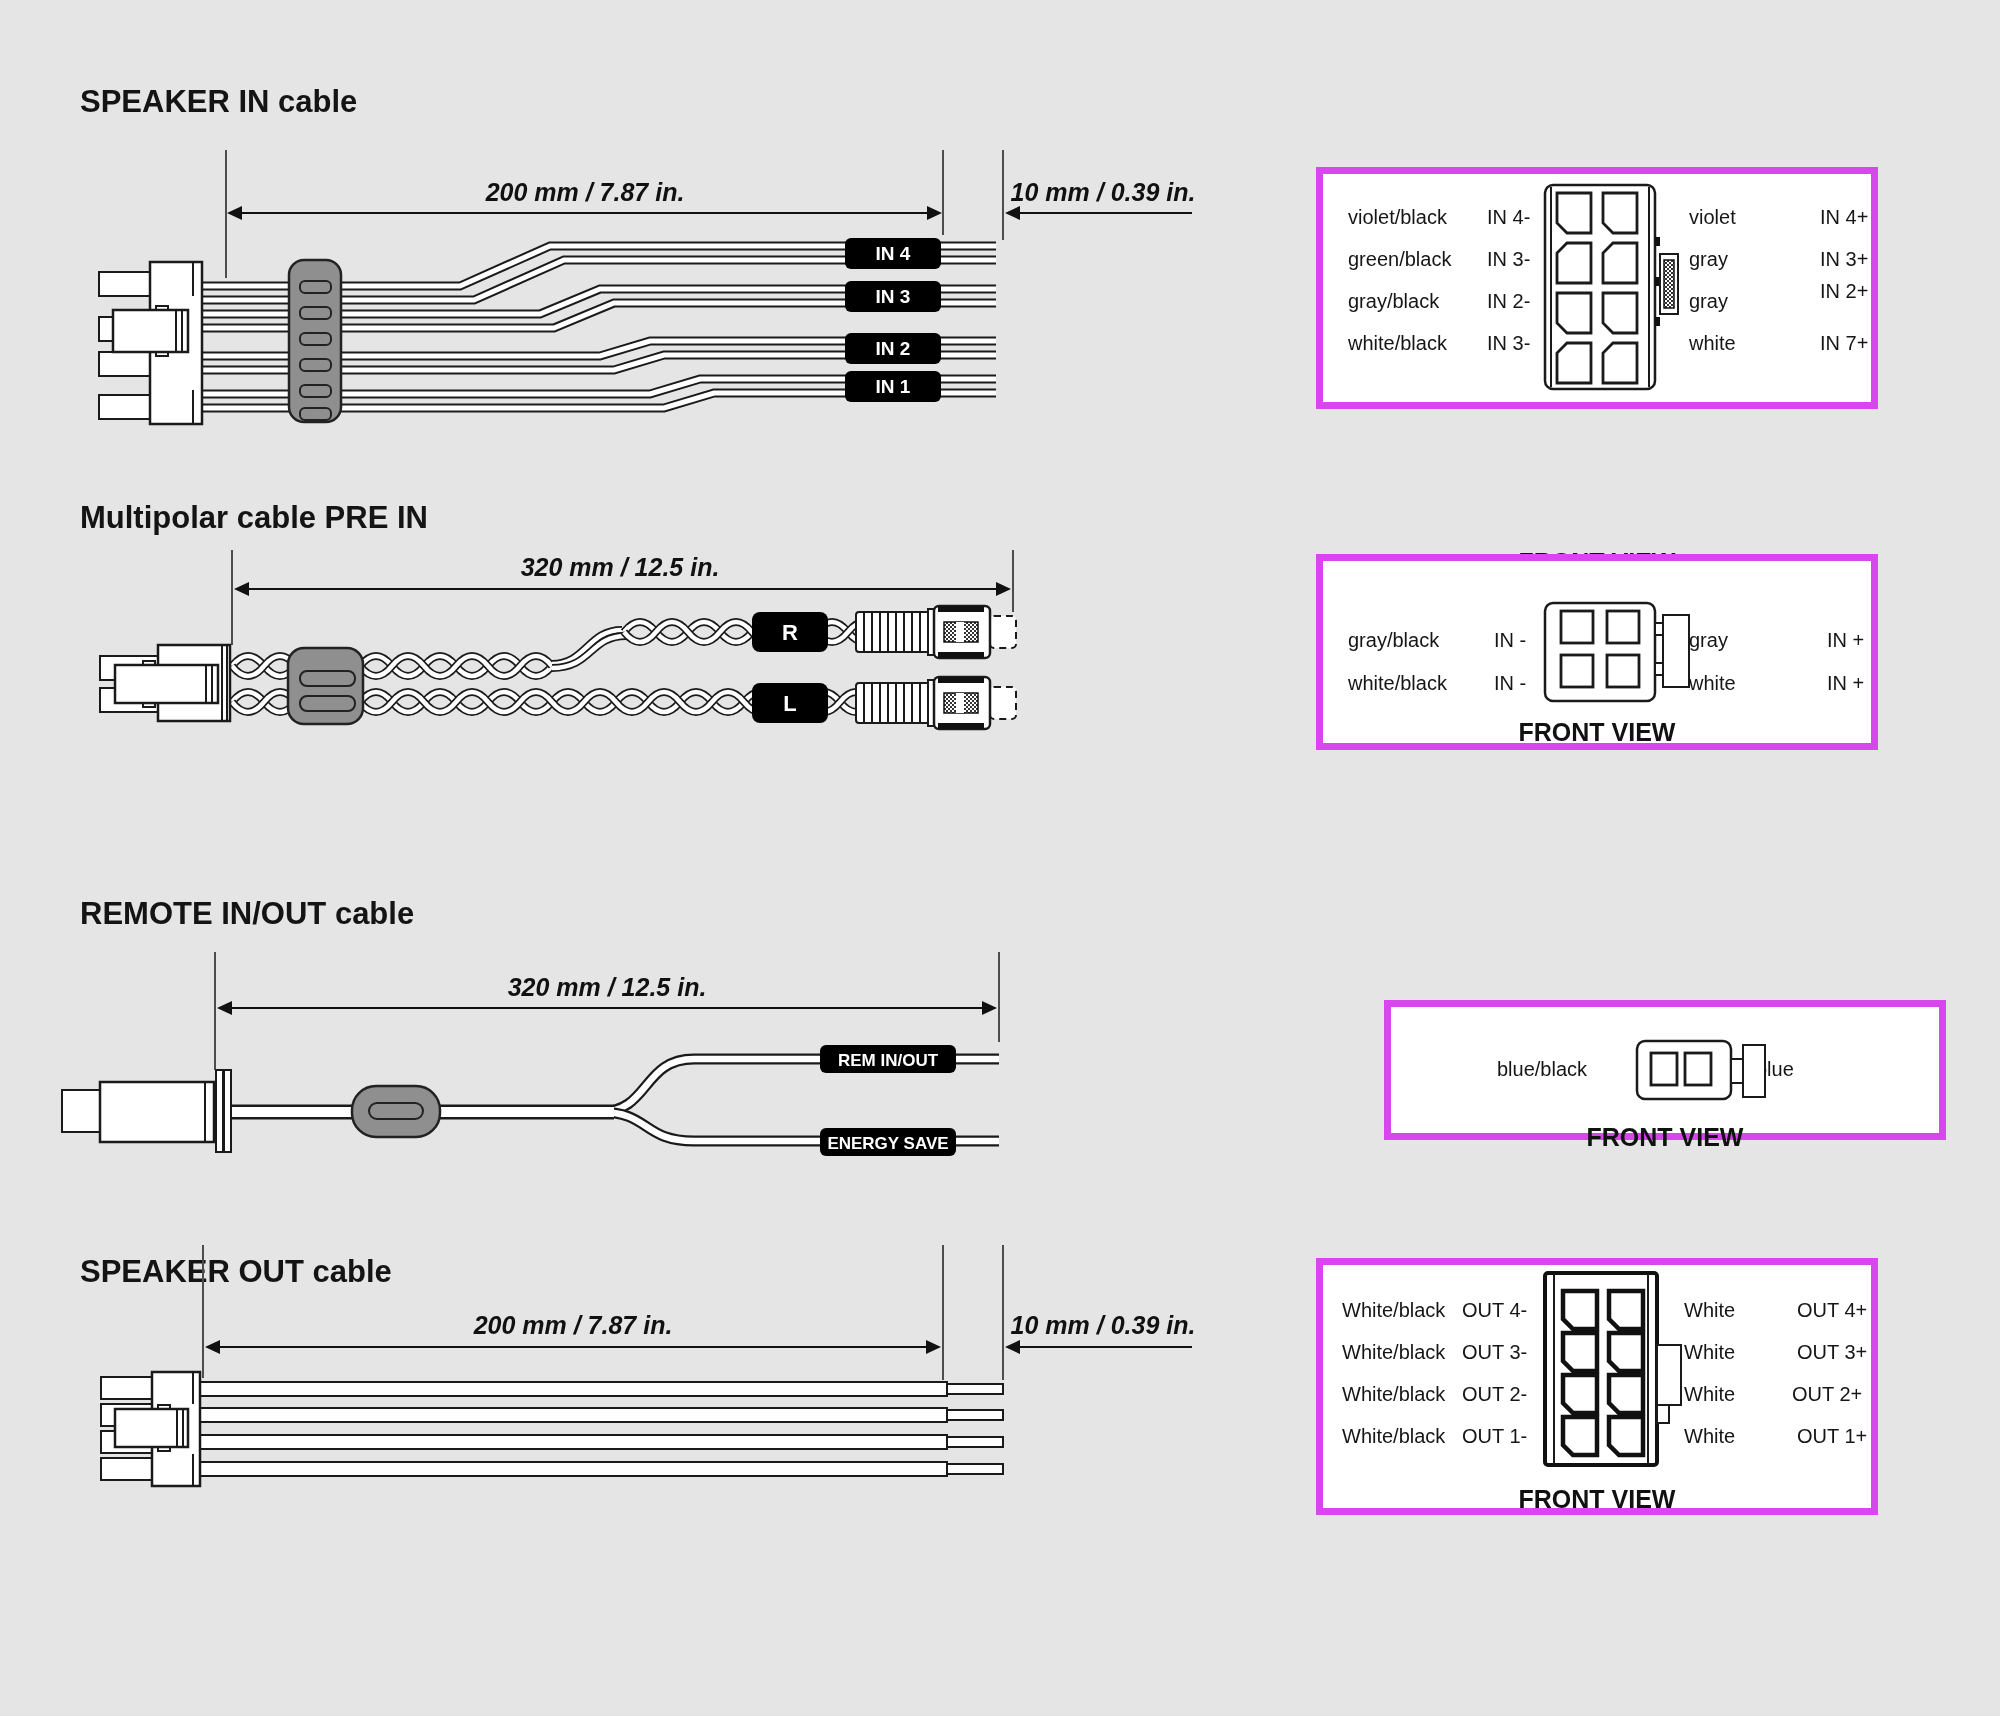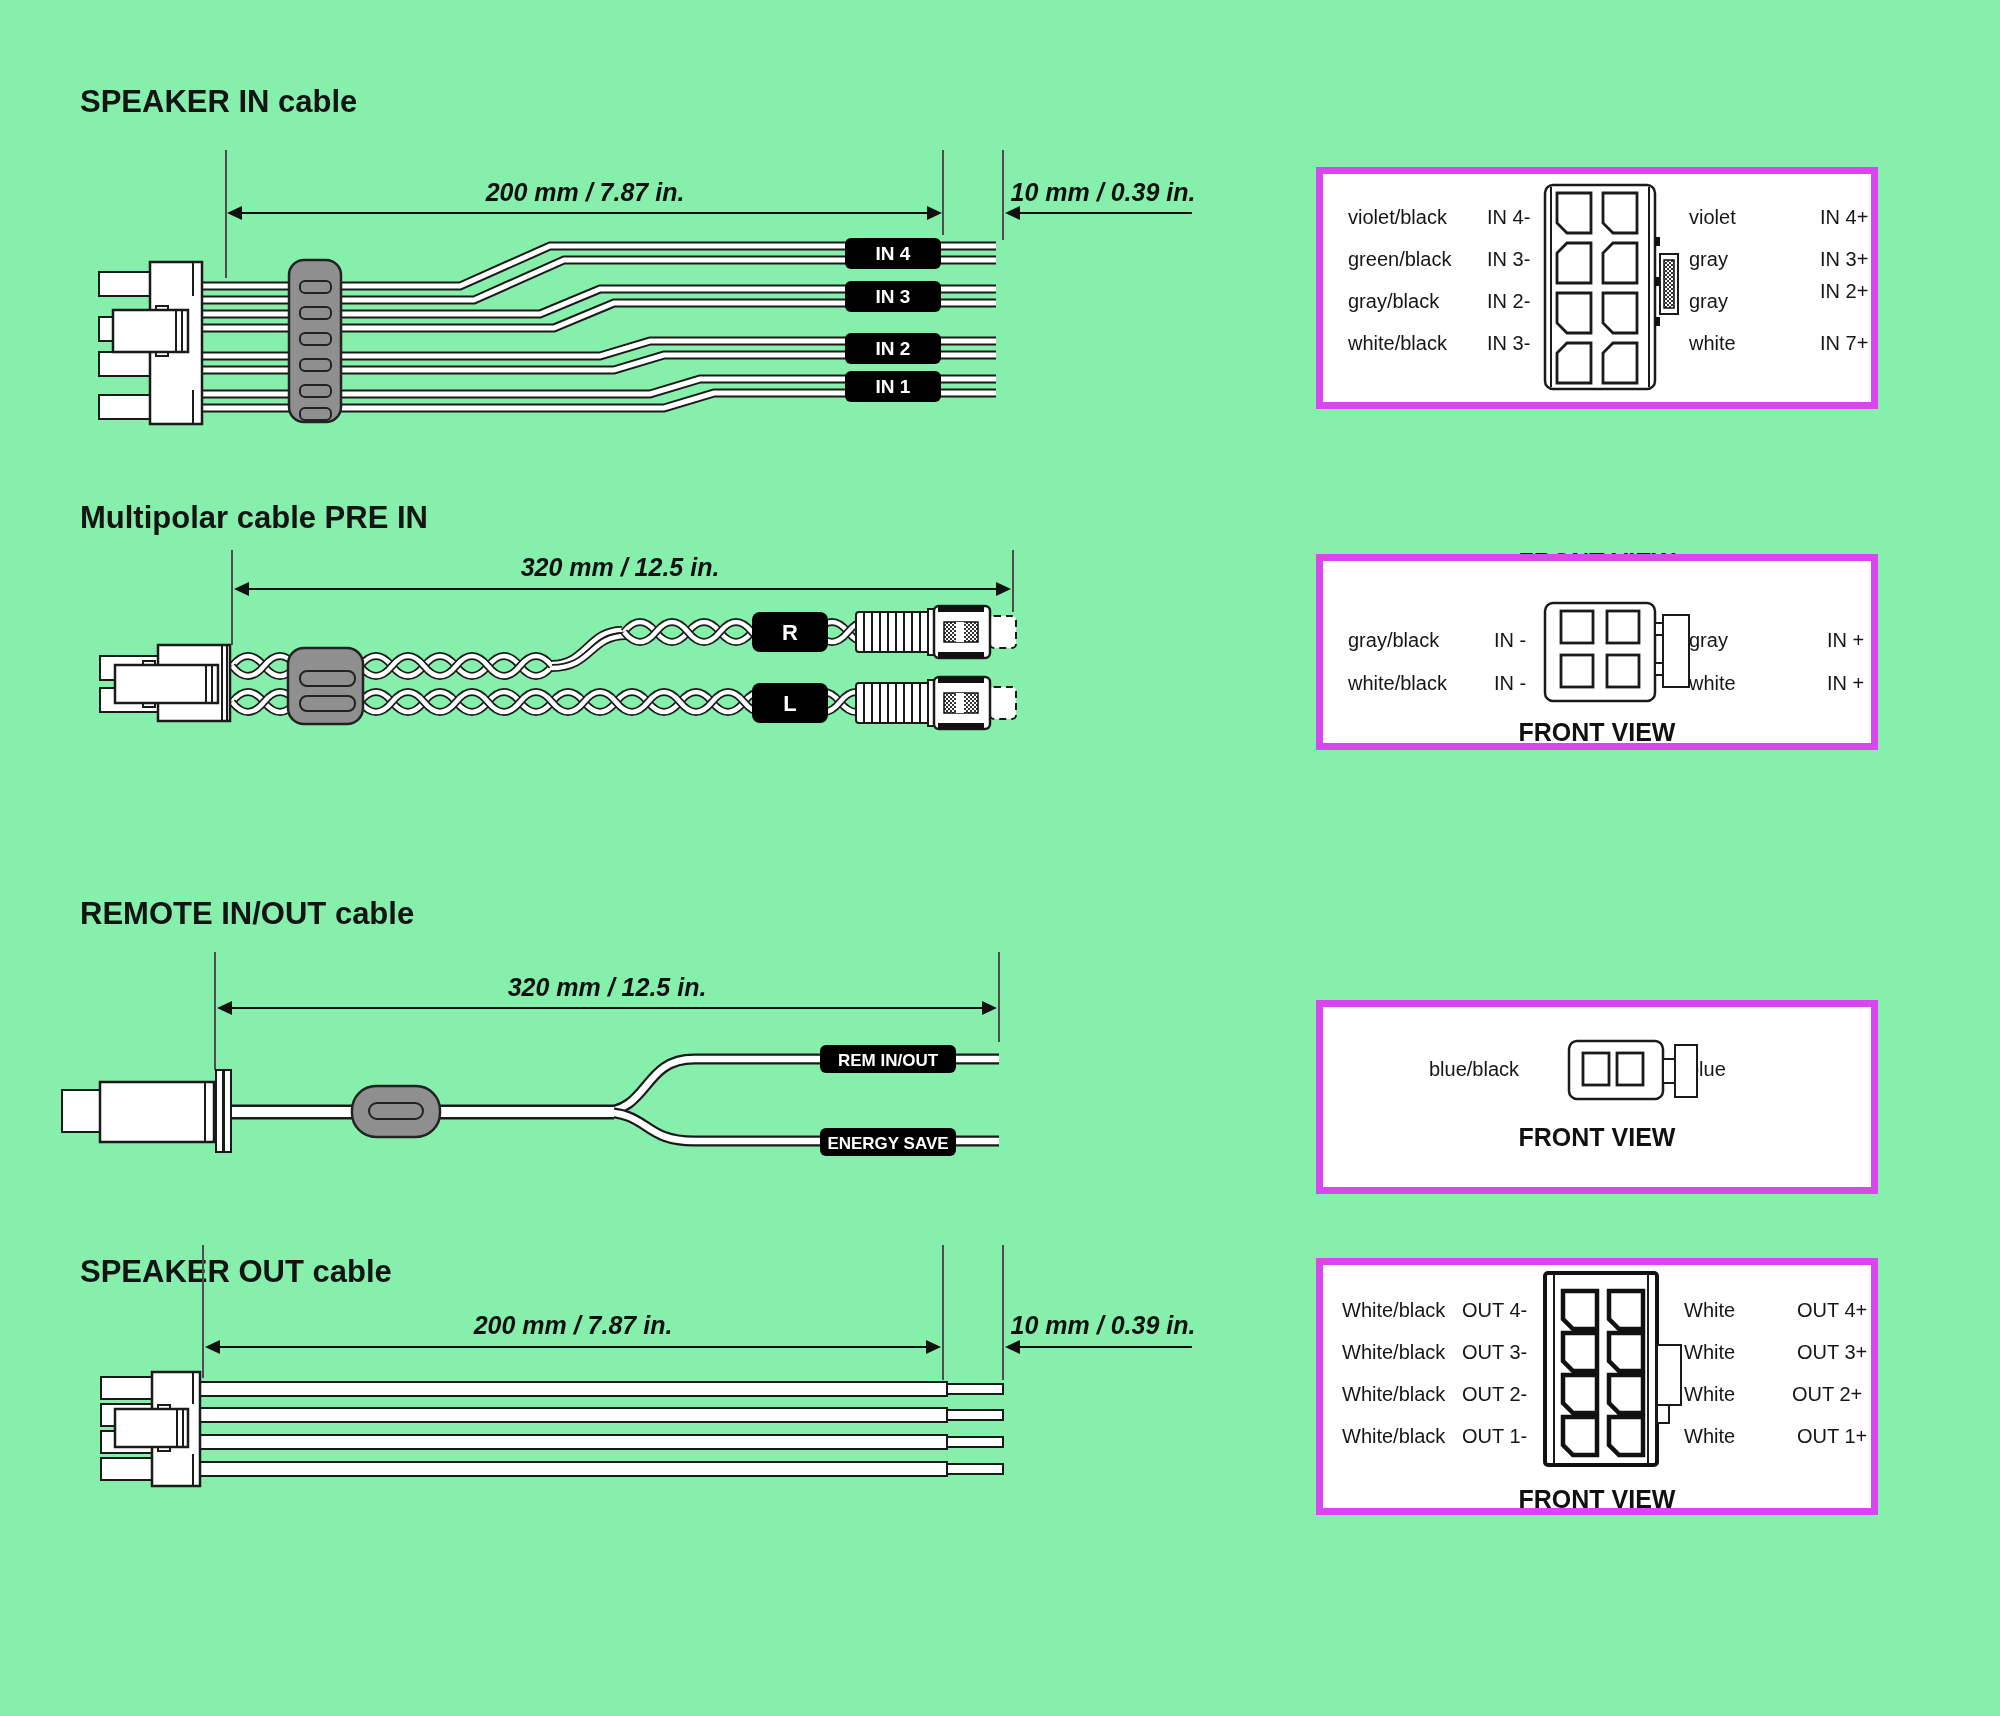--- a/index.html
+++ b/index.html
@@ -1,16 +1,16 @@
 <!DOCTYPE html>
 <html><head>
 <meta charset="utf-8">
 <style>
   html,body{margin:0;padding:0;background:#fff;}
-  .page{position:relative;width:2000px;height:1716px;background:#86efac;overflow:hidden;
+  .page{position:relative;width:2000px;height:1716px;background:#e5e5e5;overflow:hidden;
         font-family:"Liberation Sans",sans-serif;color:#111;text-decoration:underline;}
   .abs{position:absolute;}
   .sec-title{position:absolute;margin:0;font-weight:bold;font-size:31px;color:#141414;white-space:nowrap;}
   .fv-box{position:absolute;border:7px solid #d946ef;background:#fff;box-sizing:border-box;}
   .fvl{position:absolute;font-size:20px;color:#161616;white-space:nowrap;transform:translateY(-50%);}
   .fv-caption{position:absolute;left:0;right:0;text-align:center;font-weight:bold;font-size:25px;color:#111;}
   
   .ext{stroke:#4d4d4d;stroke-width:2;fill:none;}
   .dimline{stroke:#111;stroke-width:2;fill:none;}
   .arr{fill:#111;stroke:none;}
@@ -303,21 +303,21 @@
     <g>
       <rect class="lblrect" x="820" y="1045" width="136" height="28" rx="6"></rect>
       <text class="wlabel wlabel-sm" x="888" y="1066">REM IN/OUT</text>
     </g>
     <g>
       <rect class="lblrect" x="820" y="1128" width="136" height="28" rx="6"></rect>
       <text class="wlabel wlabel-sm" x="888" y="1149">ENERGY SAVE</text>
     </g>
   </svg>
 
-  <div class="fv-box" style="left:1316px;top:1000px;width:562px;height:194px">
+  <div class="fv-box" style="left:1384px;top:1000px;width:562px;height:140px">
     <span class="fvl" style="left:106px;top:62px">blue/black</span>
     <span class="fvl" style="left:365px;top:62px">blue</span>
 
     <svg class="abs" style="left:240px;top:28px" width="150" height="76" viewBox="0 0 150 76">
       <rect class="shape" x="6" y="6" width="94" height="58" rx="8" stroke-width="3"></rect>
       <rect class="pin" x="20" y="18" width="26" height="32"></rect>
       <rect class="pin" x="54" y="18" width="26" height="32"></rect>
       <rect class="thin" x="100" y="24" width="12" height="24"></rect>
       <rect class="thin" x="112" y="10" width="22" height="52"></rect>
     </svg>

